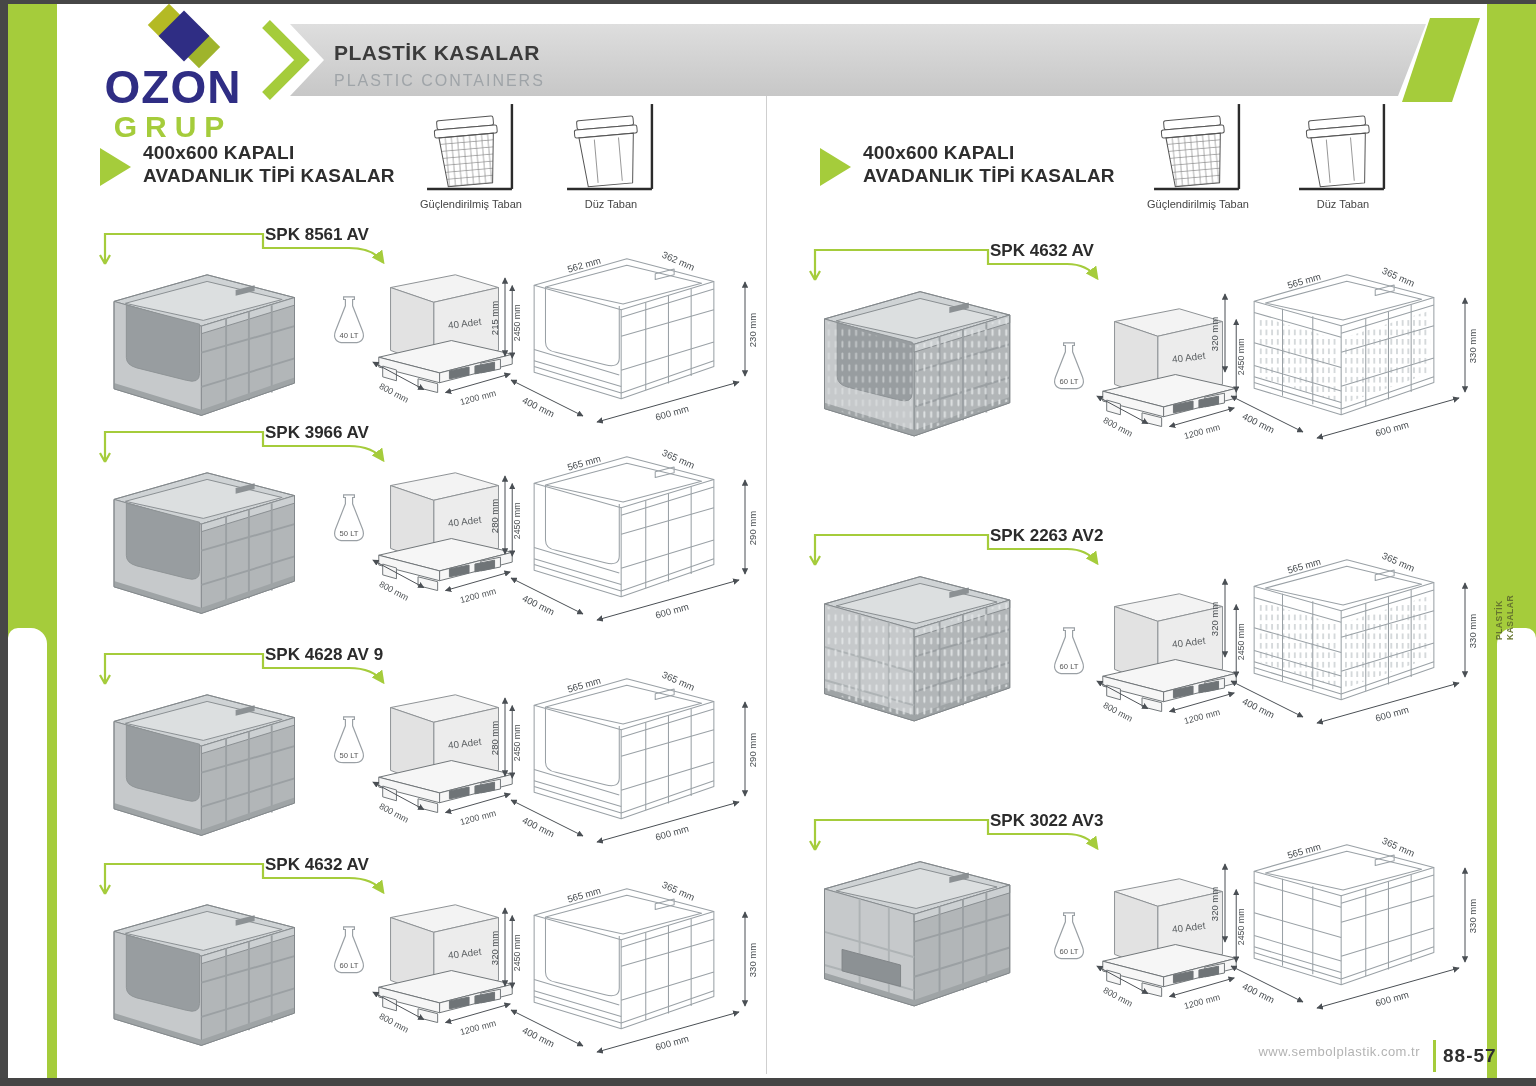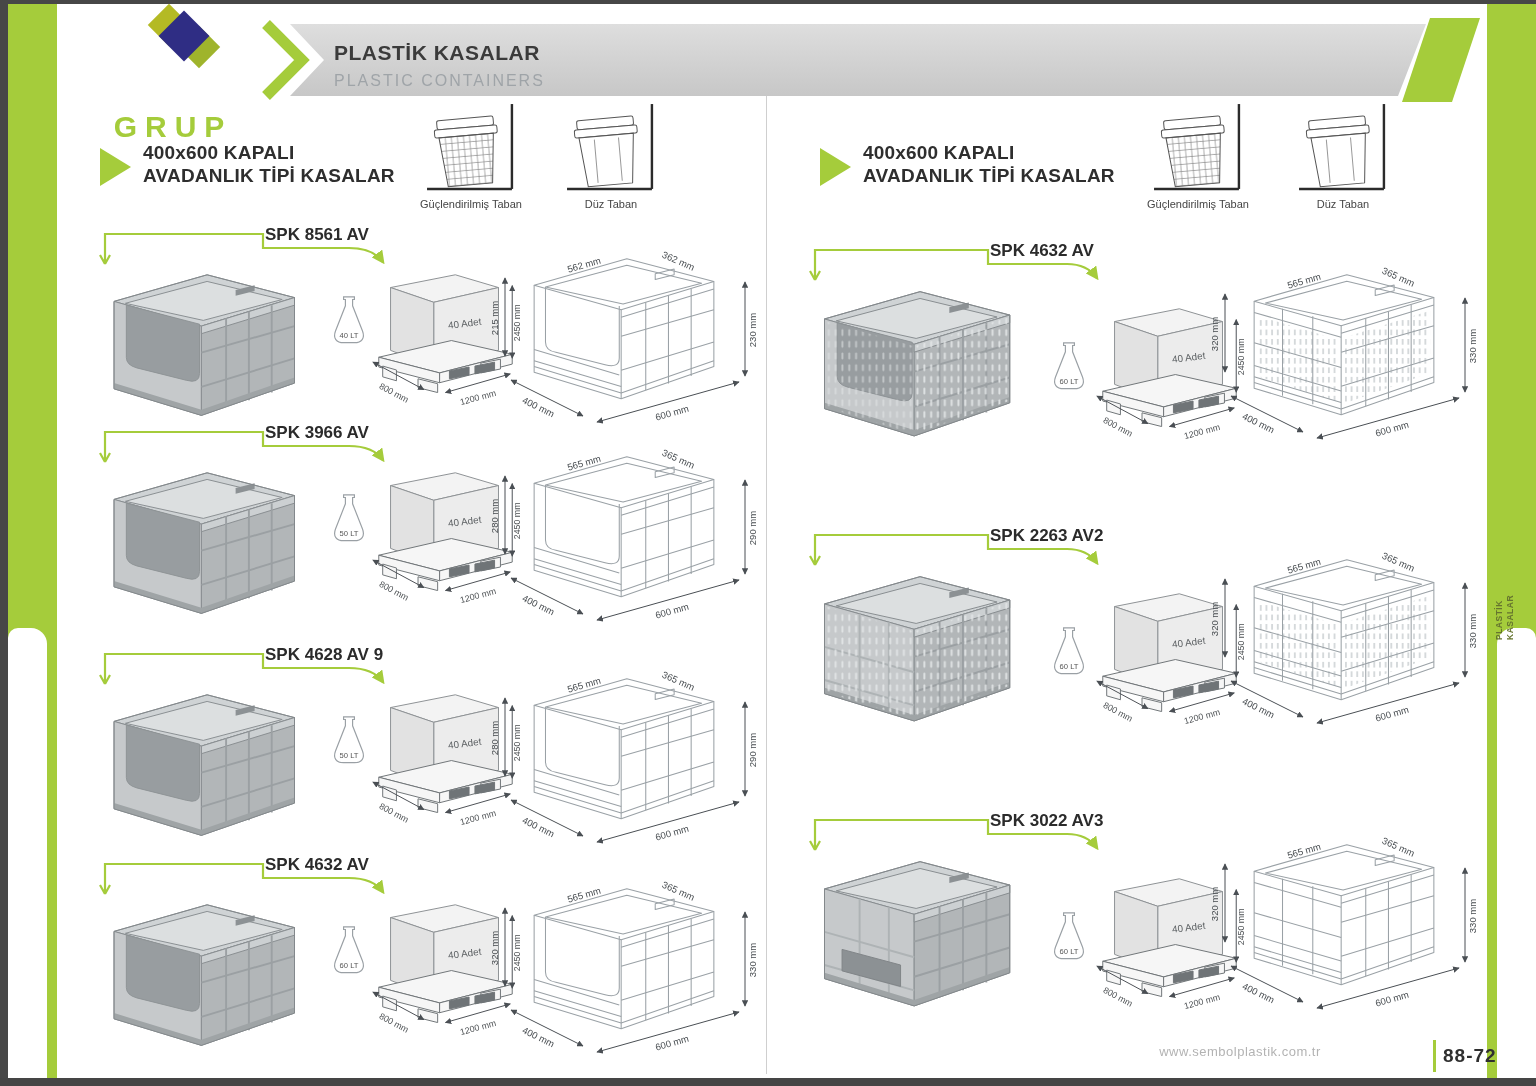--- a/index.html
+++ b/index.html
@@ -206,20 +206,21 @@
 </div>
 
 <div class="abs" style="left:766px;top:30px;width:1px;height:1044px;background:#cfcfcf"></div>
 
 <div class="abs" style="left:88px;top:2px;width:170px;height:150px">
   <div class="abs" style="left:54px;top:0;width:90px;height:72px">
     <div class="abs" style="left:12px;top:8px;width:30px;height:30px;background:#b4ba24;transform:rotate(45deg)"></div>
     <div class="abs" style="left:42px;top:30px;width:30px;height:30px;background:#9fb42c;transform:rotate(45deg)"></div>
     <div class="abs" style="left:24px;top:16px;width:36px;height:36px;background:#2f2d84;transform:rotate(45deg)"></div>
   </div>
+  <div class="ozon abs" style="left:0;top:58px;width:170px;text-align:center">OZON</div>
   <div class="grup abs" style="left:0;top:108px;width:170px;text-align:center">GRUP</div>
 </div>
 
 <svg class="abs" style="left:250px;top:18px" width="1250" height="84" viewBox="0 0 1250 84">
   <polygon points="1180,0 1230,0 1202,84 1152,84" fill="#a5cc3b"></polygon>
   <path d="M40,6 H1176 L1148,78 H40 L74,42 Z" fill="url(#barg)"></path>
   <path d="M16,6 L52,42 L16,78" fill="none" stroke="#a5cc3b" stroke-width="11"></path>
   <text class="hd-title" x="84" y="42">PLASTİK KASALAR</text>
   <text class="hd-sub" x="84" y="68">PLASTIC CONTAINERS</text>
 </svg>
@@ -495,15 +496,15 @@
     <line class="dim" x1="104" y1="190" x2="246" y2="150" marker-start="url(#arr)" marker-end="url(#arr)"></line>
     <text class="dt" x="92" y="36" transform="rotate(-16 92 36)">565 mm</text>
     <text class="dt" x="184" y="32" transform="rotate(24 184 32)">365 mm</text>
     <text class="dt" x="5" y="86" transform="rotate(-90 5 86)">320 mm</text>
     <text class="dt" x="263" y="98" transform="rotate(-90 263 98)">330 mm</text>
     <text class="dt" x="44" y="178" transform="rotate(26 44 178)">400 mm</text>
     <text class="dt" x="180" y="184" transform="rotate(-16 180 184)">600 mm</text>
   </svg>
 </div>
 
-<div class="site abs" style="left:1060px;top:1044px;width:360px;text-align:center">www.sembolplastik.com.tr</div>
+<div class="site abs" style="left:1060px;top:1044px;width:360px;text-align:right">www.sembolplastik.com.tr</div>
 <div class="abs" style="left:1433px;top:1040px;width:3px;height:32px;background:#a5cc3b"></div>
-<div class="pageno abs" style="left:1443px;top:1045px">88-72</div>
+<div class="pageno abs" style="left:1443px;top:1045px">88-57</div>
 
 </body></html>

